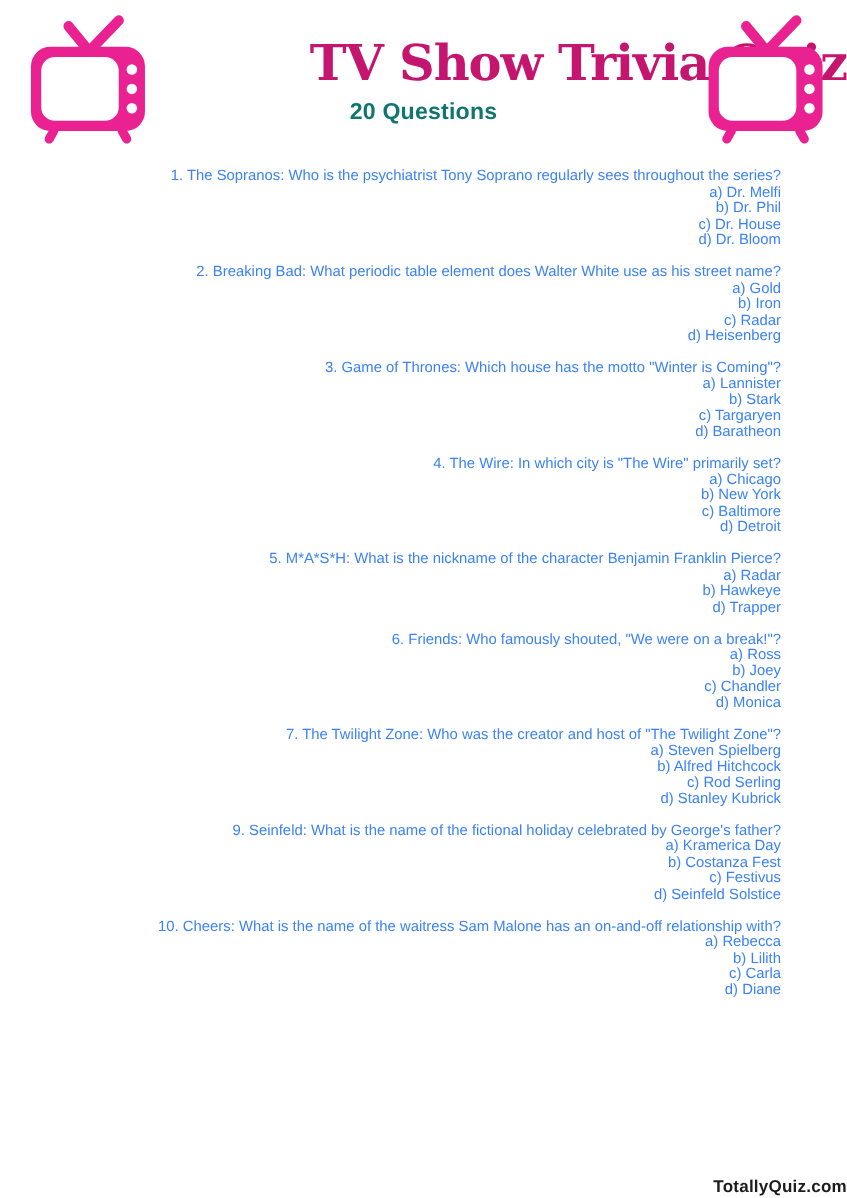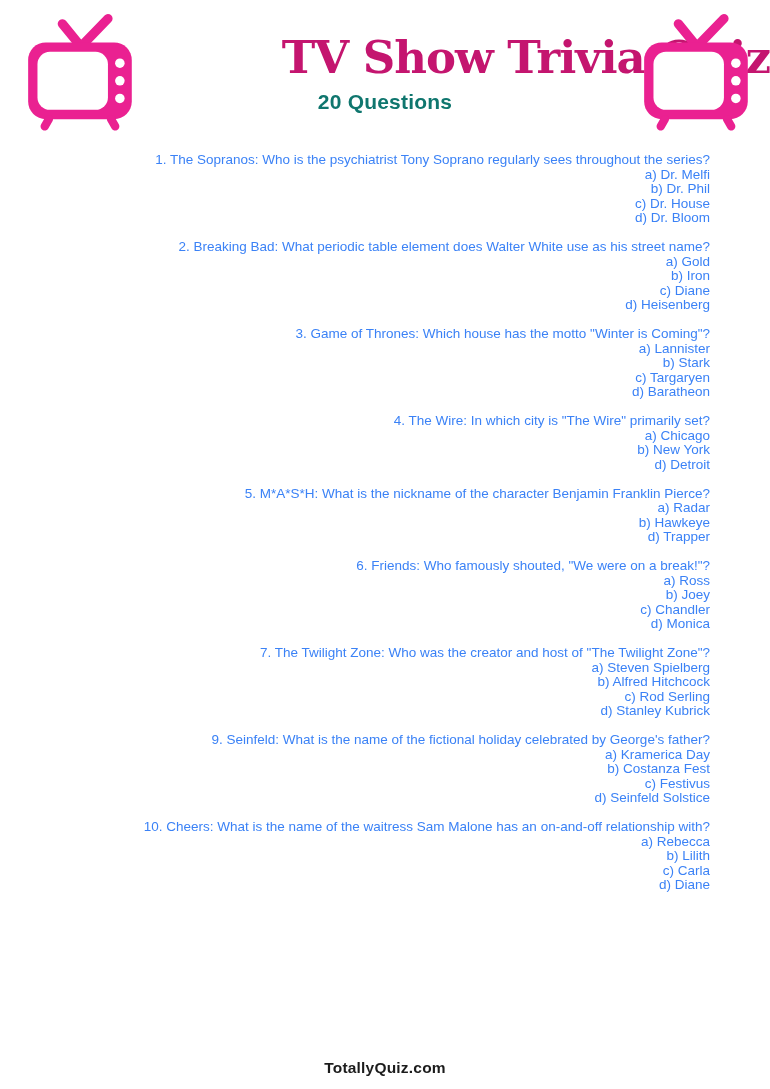--- a/index.html
+++ b/index.html
@@ -47,24 +47,24 @@
   .q-block { margin-bottom: 14.5px; }
   .q-line {
     font-size: 13.5px;
     line-height: 14.5px;
     color: #3b82f6;
     text-align: right;
   }
 
   footer {
     position: absolute;
-    bottom: 12px;
+    bottom: 0;
     left: 0;
     width: 100%;
-    text-align: center;
+    text-align: right;
   }
   .site-name {
     font-size: 15.5px;
     font-weight: 700;
     color: #1c1c1c;
     letter-spacing: 0.2px;
   }
 </style>
 </head>
 <body>
@@ -116,36 +116,37 @@
   <div class="q-line">a) Dr. Melfi</div>
       <div class="q-line">b) Dr. Phil</div>
       <div class="q-line">c) Dr. House</div>
       <div class="q-line">d) Dr. Bloom</div>
     </div>
 
   <div class="q-block">
     <div class="q-line">2. Breaking Bad: What periodic table element does Walter White use as his street name?</div>
   <div class="q-line">a) Gold</div>
       <div class="q-line">b) Iron</div>
-      <div class="q-line">c) Diane</div>
+      <div class="q-line">c) Radar</div>
       <div class="q-line">d) Heisenberg</div>
     </div>
 
   <div class="q-block">
     <div class="q-line">3. Game of Thrones: Which house has the motto "Winter is Coming"?</div>
   <div class="q-line">a) Lannister</div>
       <div class="q-line">b) Stark</div>
       <div class="q-line">c) Targaryen</div>
       <div class="q-line">d) Baratheon</div>
     </div>
 
   <div class="q-block">
     <div class="q-line">4. The Wire: In which city is "The Wire" primarily set?</div>
   <div class="q-line">a) Chicago</div>
       <div class="q-line">b) New York</div>
+      <div class="q-line">c) Baltimore</div>
       <div class="q-line">d) Detroit</div>
     </div>
 
   <div class="q-block">
     <div class="q-line">5. M*A*S*H: What is the nickname of the character Benjamin Franklin Pierce?</div>
   <div class="q-line">a) Radar</div>
       <div class="q-line">b) Hawkeye</div>
       <div class="q-line">d) Trapper</div>
     </div>
 

